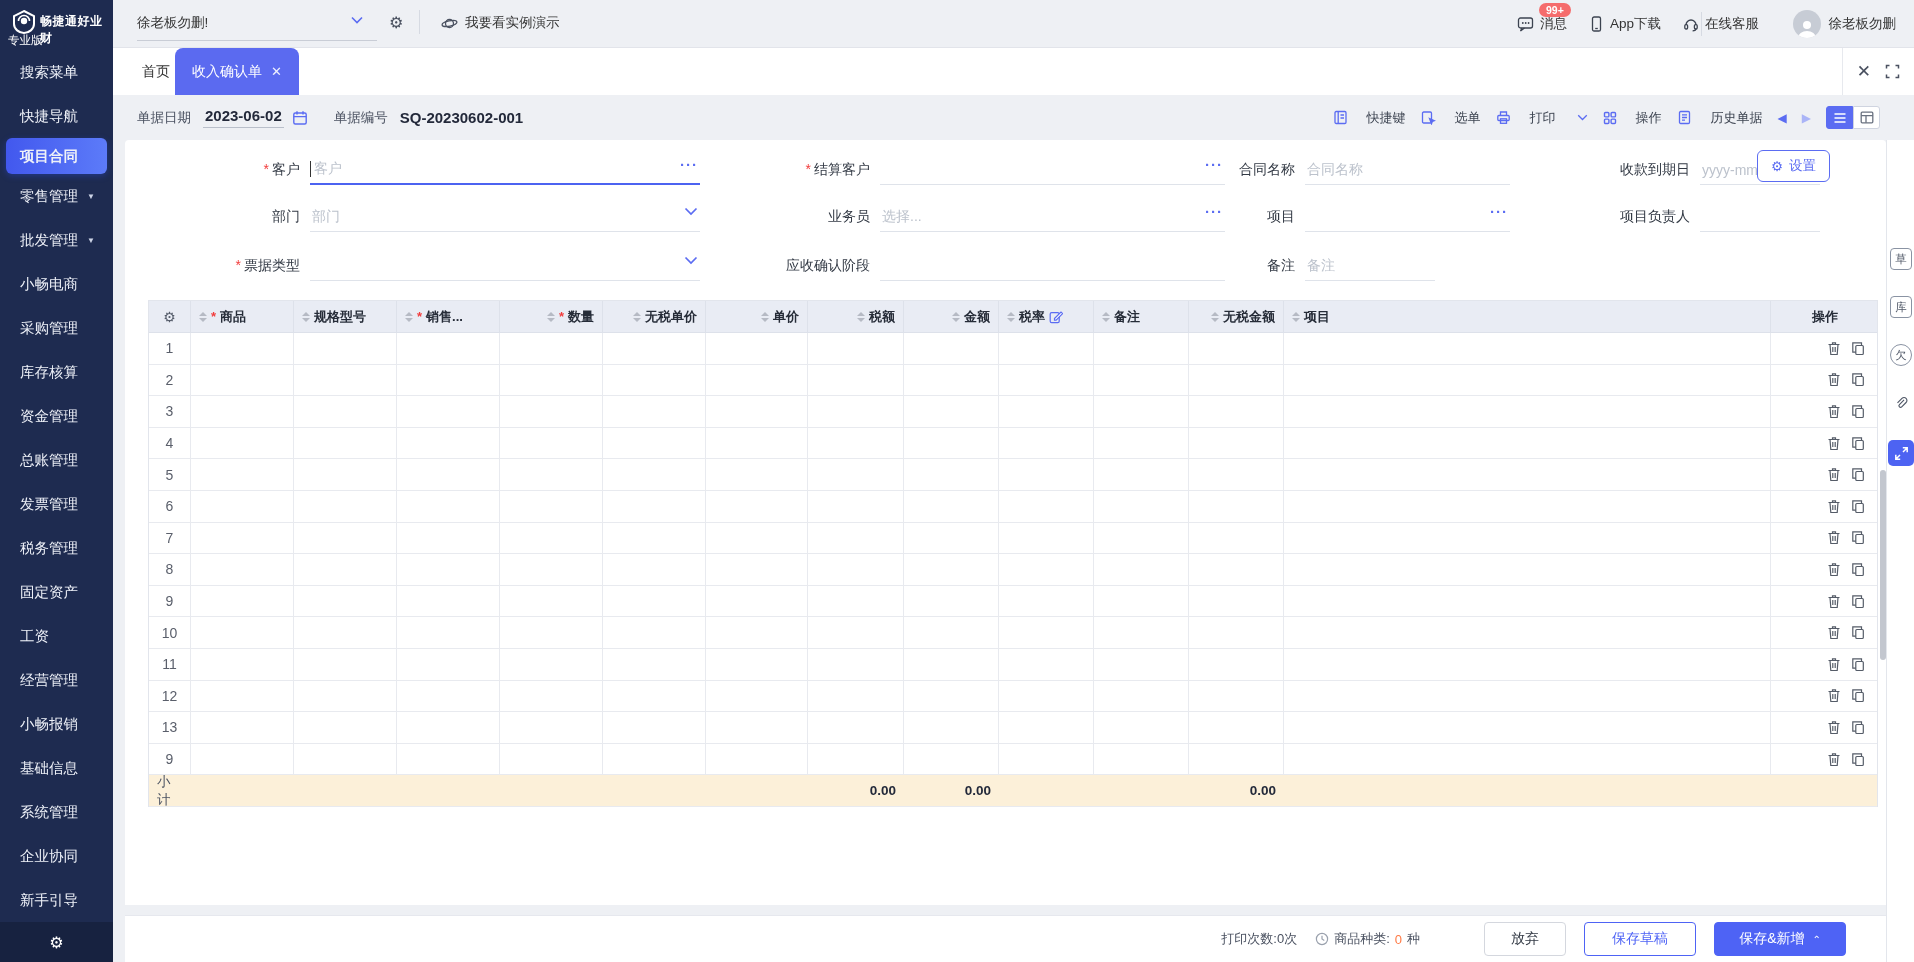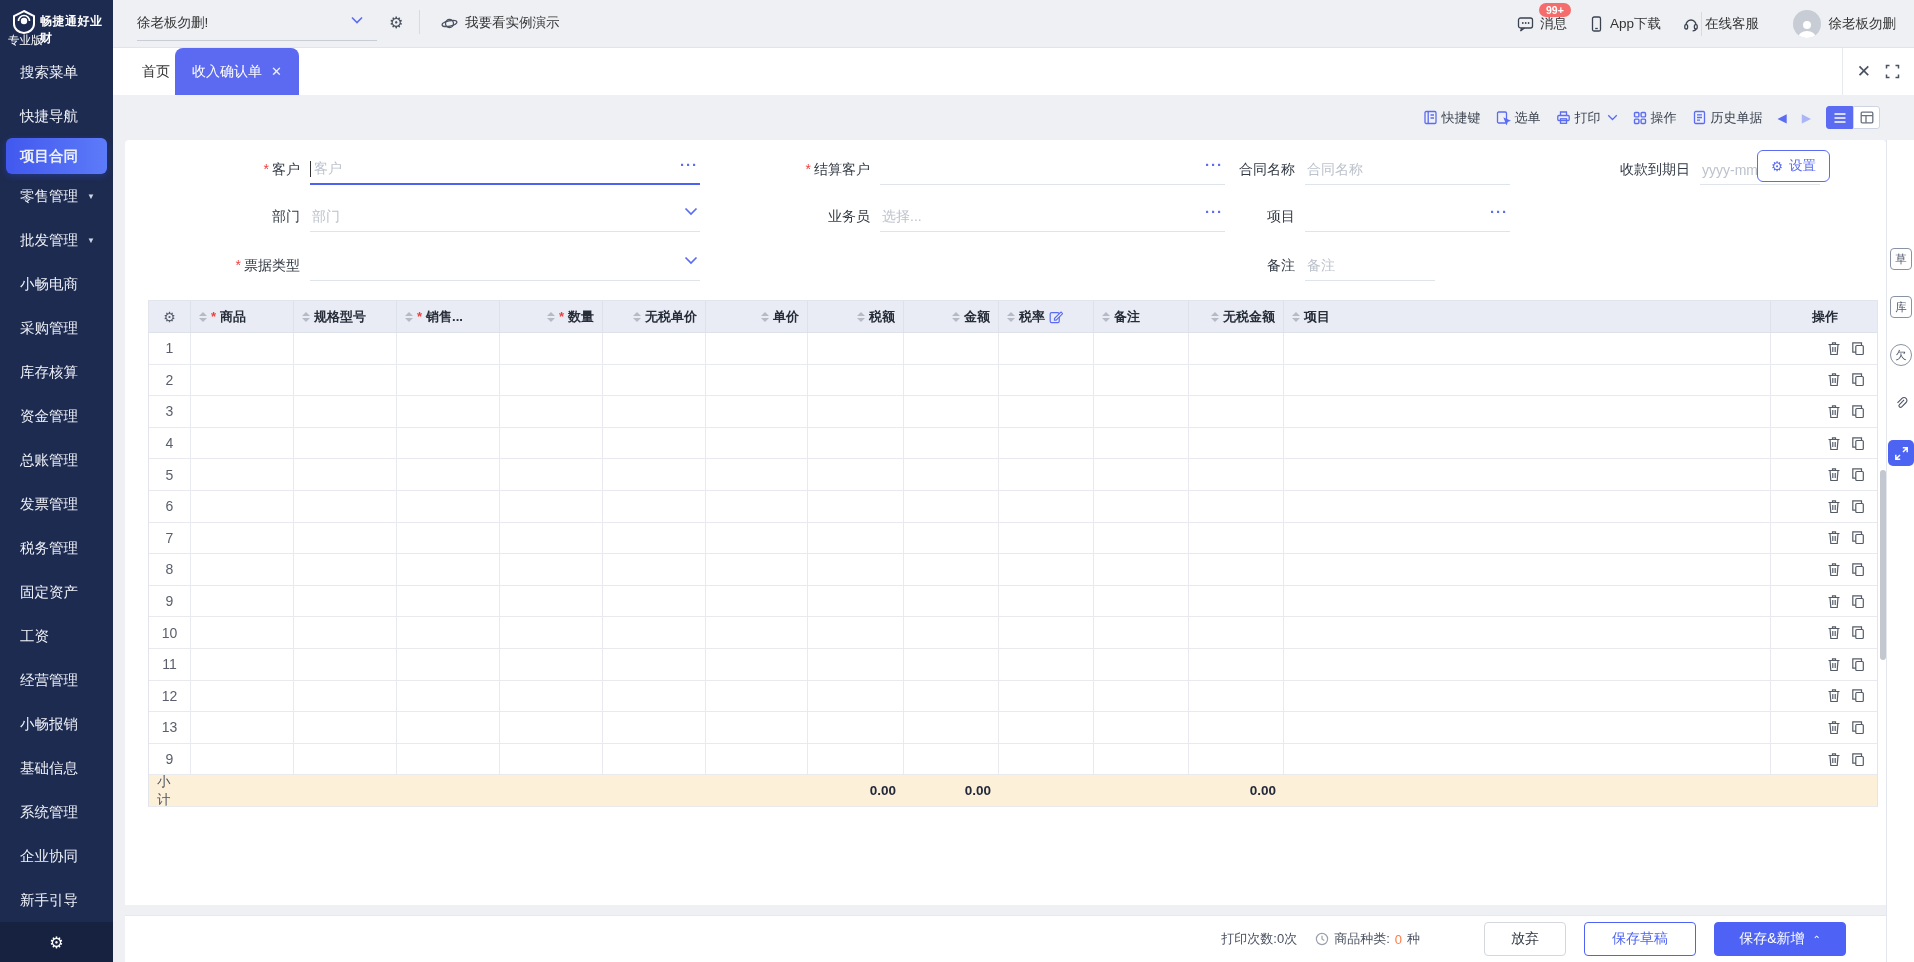--- a/index.html
+++ b/index.html
@@ -59,21 +59,21 @@
 
   
   .toolbar { position:absolute; left:113px; top:95px; right:0; height:45px; background:#eef0f4; }
   .tb-left { position:absolute; left:24px; top:0; height:45px; display:flex; align-items:center; font-size:13.5px; color:#4a5160; }
   .tb-date-val { margin-left:12px; font-size:15px; font-weight:bold; color:#23293a;
                  border-bottom:1px solid #b9bfca; padding:0 2px 3px 2px; }
   .tb-cal { margin-left:8px; color:#5b6cf2; cursor:pointer; }
   .tb-no-label { margin-left:26px; }
   .tb-no-val { margin-left:12px; font-size:15px; font-weight:bold; color:#23293a; }
   .tb-right { position:absolute; right:34px; top:0; height:45px; display:flex; align-items:center; gap:15px; }
-  .tb-act { display:flex; align-items:center; gap:4px; font-size:13px; color:#3c4350; cursor:pointer; }
+  .tb-act { display:flex; align-items:center; gap:19px; font-size:13px; color:#3c4350; cursor:pointer; }
   .tb-act .aicon { color:#5b6cf2; }
   .tb-caret { color:#5b6cf2; margin-left:2px; }
   .pg-prev { color:#5b6cf2; font-size:12px; cursor:pointer; }
   .pg-next { color:#aab4f7; font-size:12px; cursor:pointer; }
   .toggle-group { display:flex; }
   .tg-btn { width:27px; height:23px; border:1px solid #cfd4e0; background:#fff; display:flex;
             align-items:center; justify-content:center; color:#6a7280; cursor:pointer; }
   .tg-btn.on { background:#5b6cf2; border-color:#5b6cf2; color:#fff; border-radius:3px 0 0 3px; }
   .tg-btn.off { border-radius:0 3px 3px 0; }
 
@@ -306,20 +306,32 @@
       <span class="tr-x">✕</span>
       <span class="ic">
         <svg width="15" height="15" viewBox="0 0 15 15" fill="none" stroke="#4a5160" stroke-width="1.5">
           <path d="M1.5 4.5v-3h3M10.5 1.5h3v3M13.5 10.5v3h-3M4.5 13.5h-3v-3"></path>
         </svg>
       </span>
     </div>
   </div>
 
   <div class="toolbar">
+    <div class="tb-left">
+      <span>单据日期</span>
+      <span class="tb-date-val">2023-06-02</span>
+      <span class="tb-cal ic">
+        <svg width="16" height="16" viewBox="0 0 16 16" fill="none" stroke="currentColor" stroke-width="1.4">
+          <rect x="1.8" y="3" width="12.4" height="11" rx="1.5"></rect>
+            <path d="M1.8 6.6h12.4M5 1.3v3.2M11 1.3v3.2"></path>
+        </svg>
+      </span>
+      <span class="tb-no-label">单据编号</span>
+      <span class="tb-no-val">SQ-20230602-001</span>
+    </div>
     <div class="tb-right" id="tb-actions">
         <div class="tb-act">
           <span class="aicon ic">
             <svg width="15" height="15" viewBox="0 0 15 15" fill="none" stroke="currentColor" stroke-width="1.3">
               <rect x="2" y="1.5" width="11" height="12" rx="1.2"></rect>
               <path d="M5.2 1.5v12M7.5 5h3.5M7.5 8h3.5"></path>
             </svg>
           </span>
           <span>快捷键</span>
         </div>
@@ -443,31 +455,39 @@
               <span class="ph">选择...</span>
               <span class="suffix ell">···</span>
             </span>
           </div>
           <div class="f-cell c3">
             <span class="f-label">项目</span>
             <span class="f-line">
               <span class="suffix ell">···</span>
             </span>
           </div>
+          <div class="f-cell c4">
+            <span class="f-label">项目负责人</span>
+            <span class="f-line"></span>
+          </div>
         </div>
         <div class="form-row r3" style="top: 108px;">
           <div class="f-cell c1">
             <span class="f-label"><span class="req">*</span>票据类型</span>
             <span class="f-line">
               <span class="suffix ic">
                 <svg width="14" height="9" viewBox="0 0 14 9" fill="none" stroke="currentColor" stroke-width="1.7">
                   <path d="M1.5 1.5l5.5 5.5 5.5-5.5"></path>
                 </svg>
               </span>
             </span>
+          </div>
+          <div class="f-cell c2">
+            <span class="f-label">应收确认阶段</span>
+            <span class="f-line"></span>
           </div>
           <div class="f-cell c3">
             <span class="f-label">备注</span>
             <span class="f-line">
               <span class="ph">备注</span>
             </span>
           </div>
         </div>
       </div>
     <button class="settings-btn">

